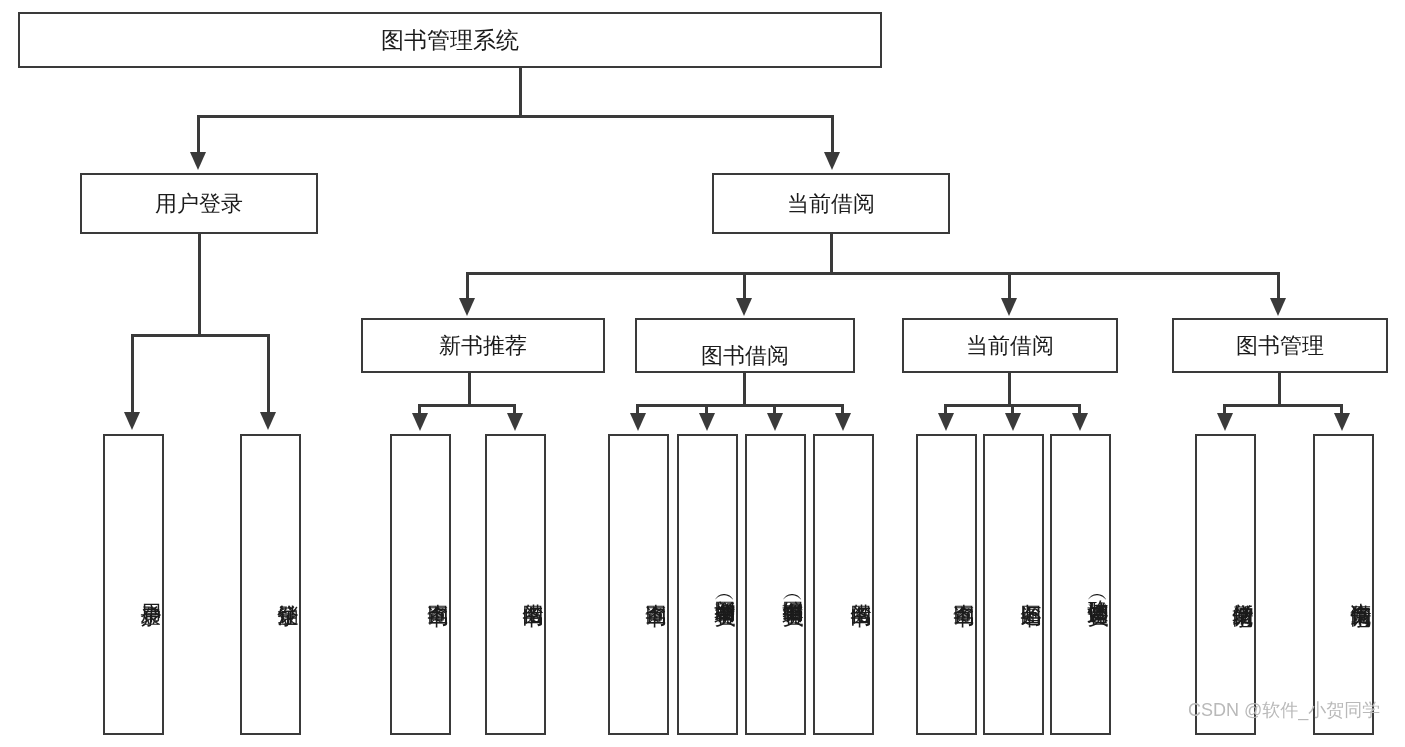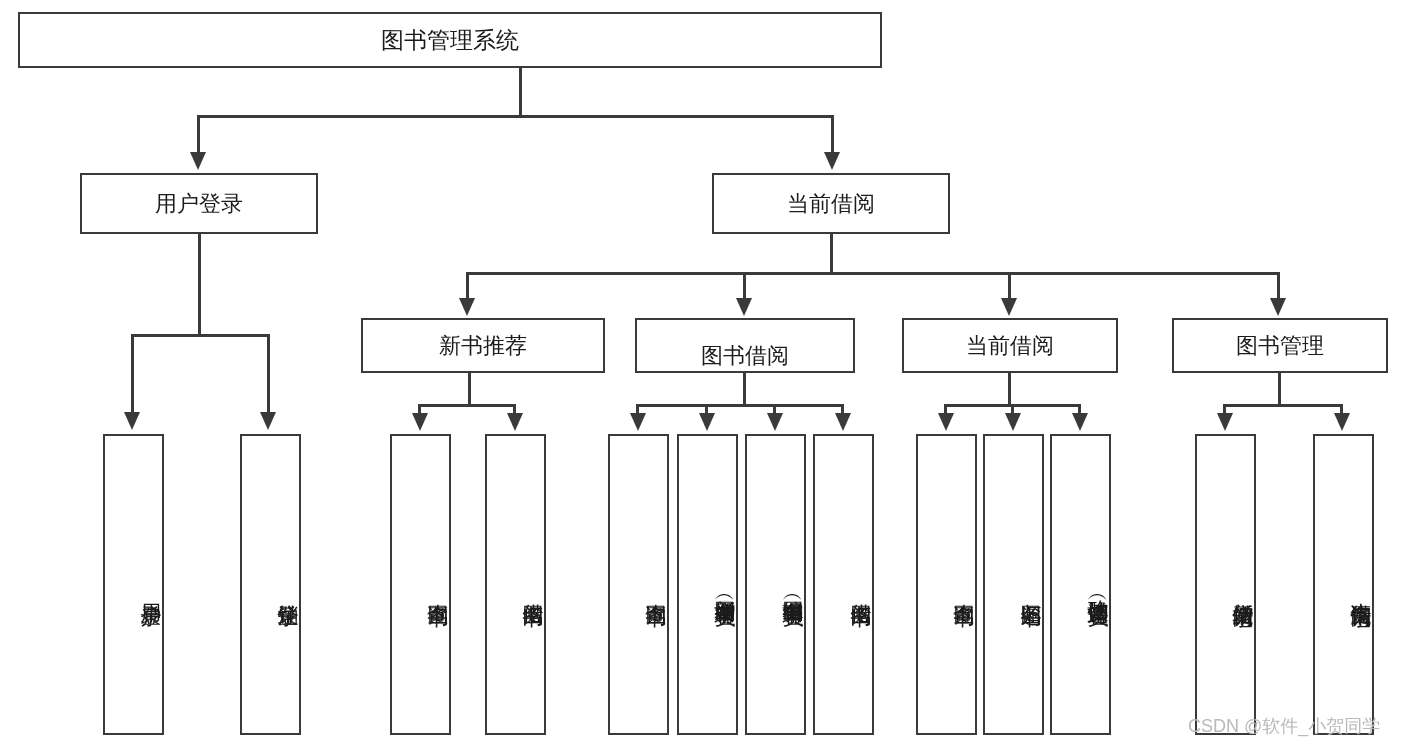--- a/index.html
+++ b/index.html
@@ -204,15 +204,15 @@
     <span>确认归还（管理员）</span>
   </div>
 
   <div class="node leaf" style="left:1195px; top:434px; width:61px; height:301px;">
     <span>新增借阅记录</span>
   </div>
   <div class="node leaf" style="left:1313px; top:434px; width:61px; height:301px;">
     <span>查询借阅记录</span>
   </div>
 
-  <div class="watermark" style="left:1188px; top:714px;">CSDN @软件_小贺同学</div>
+  <div class="watermark" style="left:1188px; top:698px;">CSDN @软件_小贺同学</div>
 
 </div>
 
 </body></html>

